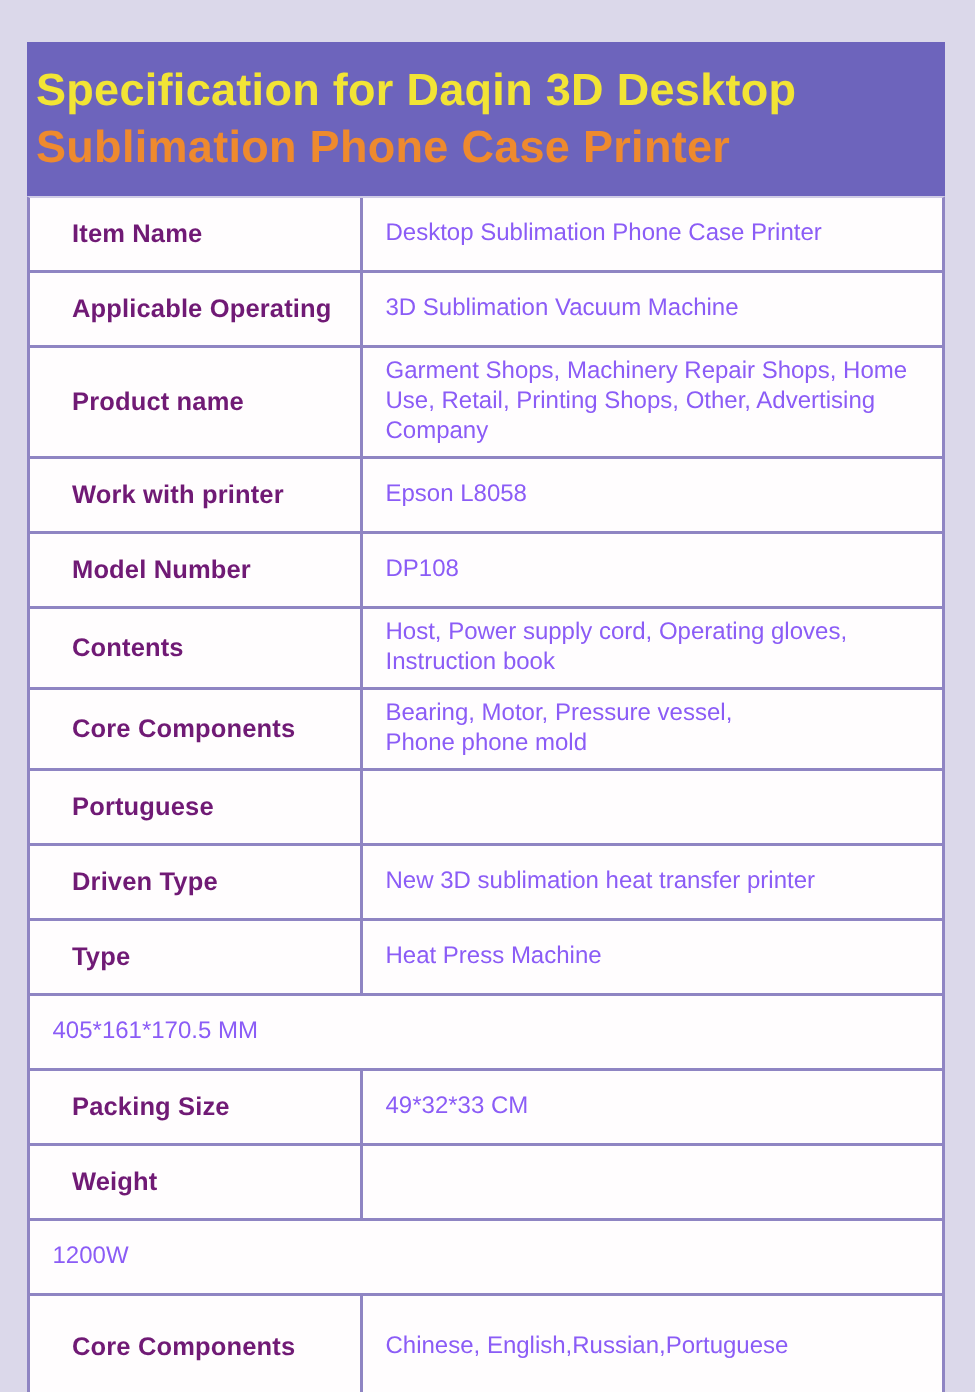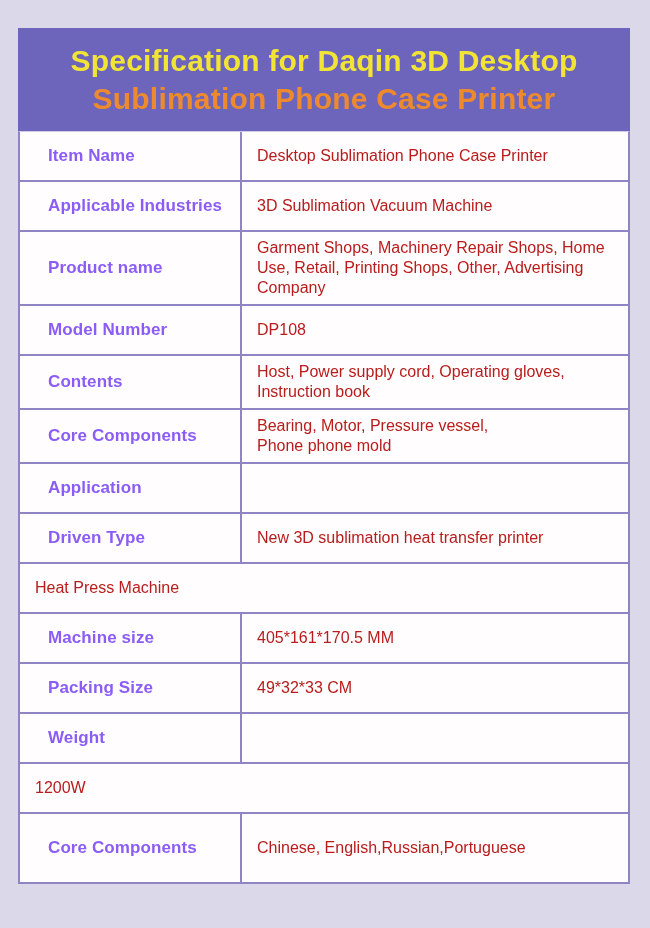--- a/index.html
+++ b/index.html
@@ -15,21 +15,20 @@
     overflow: hidden;
   }
   .content {
     position: absolute;
     left: 18px;
     top: 28px;
     width: 612px;
   }
   .banner {
     background: var(--banner-bg, #6d64bc);
-    text-align: center;
     padding: 14px 6px 13px 6px;
   }
   .banner .title-line {
     display: block;
     font-size: 30px;
     font-weight: bold;
     line-height: 38px;
     letter-spacing: 0.2px;
   }
   .title-line-1 { color: var(--title1-color, #f2e435); }
@@ -55,30 +54,30 @@
   .cell-label {
     width: 222px;
     flex: 0 0 222px;
     box-sizing: border-box;
     border-right: 2px solid var(--border-color, #968dc6);
     display: flex;
     align-items: center;
     padding: 6px 10px 6px 28px;
     font-size: 17px;
     font-weight: bold;
-    color: #8b5cf6;
+    color: #701a75;
     letter-spacing: 0.1px;
   }
   .cell-value {
     flex: 1 1 auto;
     display: flex;
     align-items: center;
     padding: 6px 12px 6px 15px;
     font-size: 16px;
-    color: #b91c1c;
+    color: #8b5cf6;
     line-height: 20px;
     white-space: pre-line;
     border-radius: 10px;
   }
 </style>
 </head>
 <body>
 
 <div class="content">
 
@@ -87,64 +86,68 @@
     <span class="title-line title-line-2">Sublimation Phone Case Printer</span>
   </div>
 
   <div class="spec-table" id="spec-table">
   <div class="spec-row">
     <div class="cell-label">Item Name</div>
     <div class="cell-value">Desktop Sublimation Phone Case Printer</div>
   </div>
 
   <div class="spec-row">
-    <div class="cell-label">Applicable Industries</div>
+    <div class="cell-label">Applicable Operating</div>
     <div class="cell-value">3D Sublimation Vacuum Machine</div>
   </div>
 
   <div class="spec-row">
     <div class="cell-label">Product name</div>
     <div class="cell-value">Garment Shops, Machinery Repair Shops, Home
 Use, Retail, Printing Shops, Other, Advertising
 Company</div>
   </div>
 
+  <div class="spec-row">
+    <div class="cell-label">Work with printer</div>
+    <div class="cell-value">Epson L8058</div>
+  </div>
 
   <div class="spec-row">
     <div class="cell-label">Model Number</div>
     <div class="cell-value">DP108</div>
   </div>
 
   <div class="spec-row">
     <div class="cell-label">Contents</div>
     <div class="cell-value">Host, Power supply cord, Operating gloves,
 Instruction book</div>
   </div>
 
   <div class="spec-row">
     <div class="cell-label">Core Components</div>
     <div class="cell-value">Bearing, Motor, Pressure vessel,
 Phone phone mold</div>
   </div>
 
   <div class="spec-row">
-    <div class="cell-label">Application</div>
+    <div class="cell-label">Portuguese</div>
   </div>
 
   <div class="spec-row">
     <div class="cell-label">Driven Type</div>
     <div class="cell-value">New 3D sublimation heat transfer printer</div>
   </div>
 
   <div class="spec-row">
+    <div class="cell-label">Type</div>
     <div class="cell-value">Heat Press Machine</div>
   </div>
 
   <div class="spec-row">
-    <div class="cell-label">Machine size</div>
     <div class="cell-value">405*161*170.5  MM</div>
   </div>
 
   <div class="spec-row">
     <div class="cell-label">Packing Size</div>
     <div class="cell-value">49*32*33 CM</div>
   </div>
 
   <div class="spec-row">
     <div class="cell-label">Weight</div>

